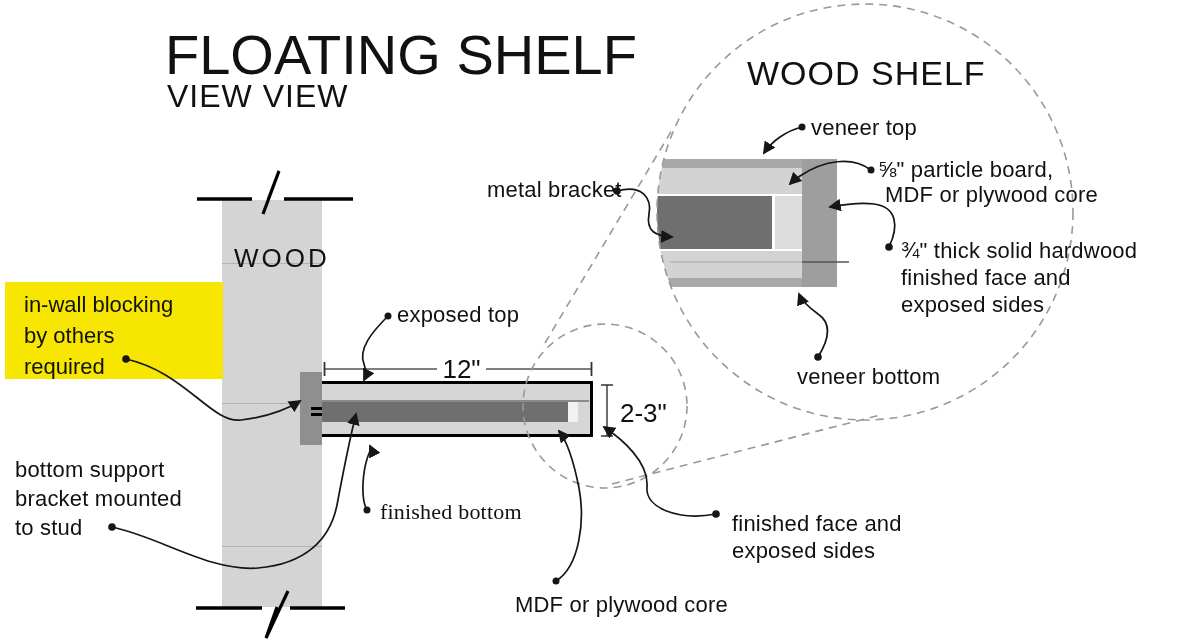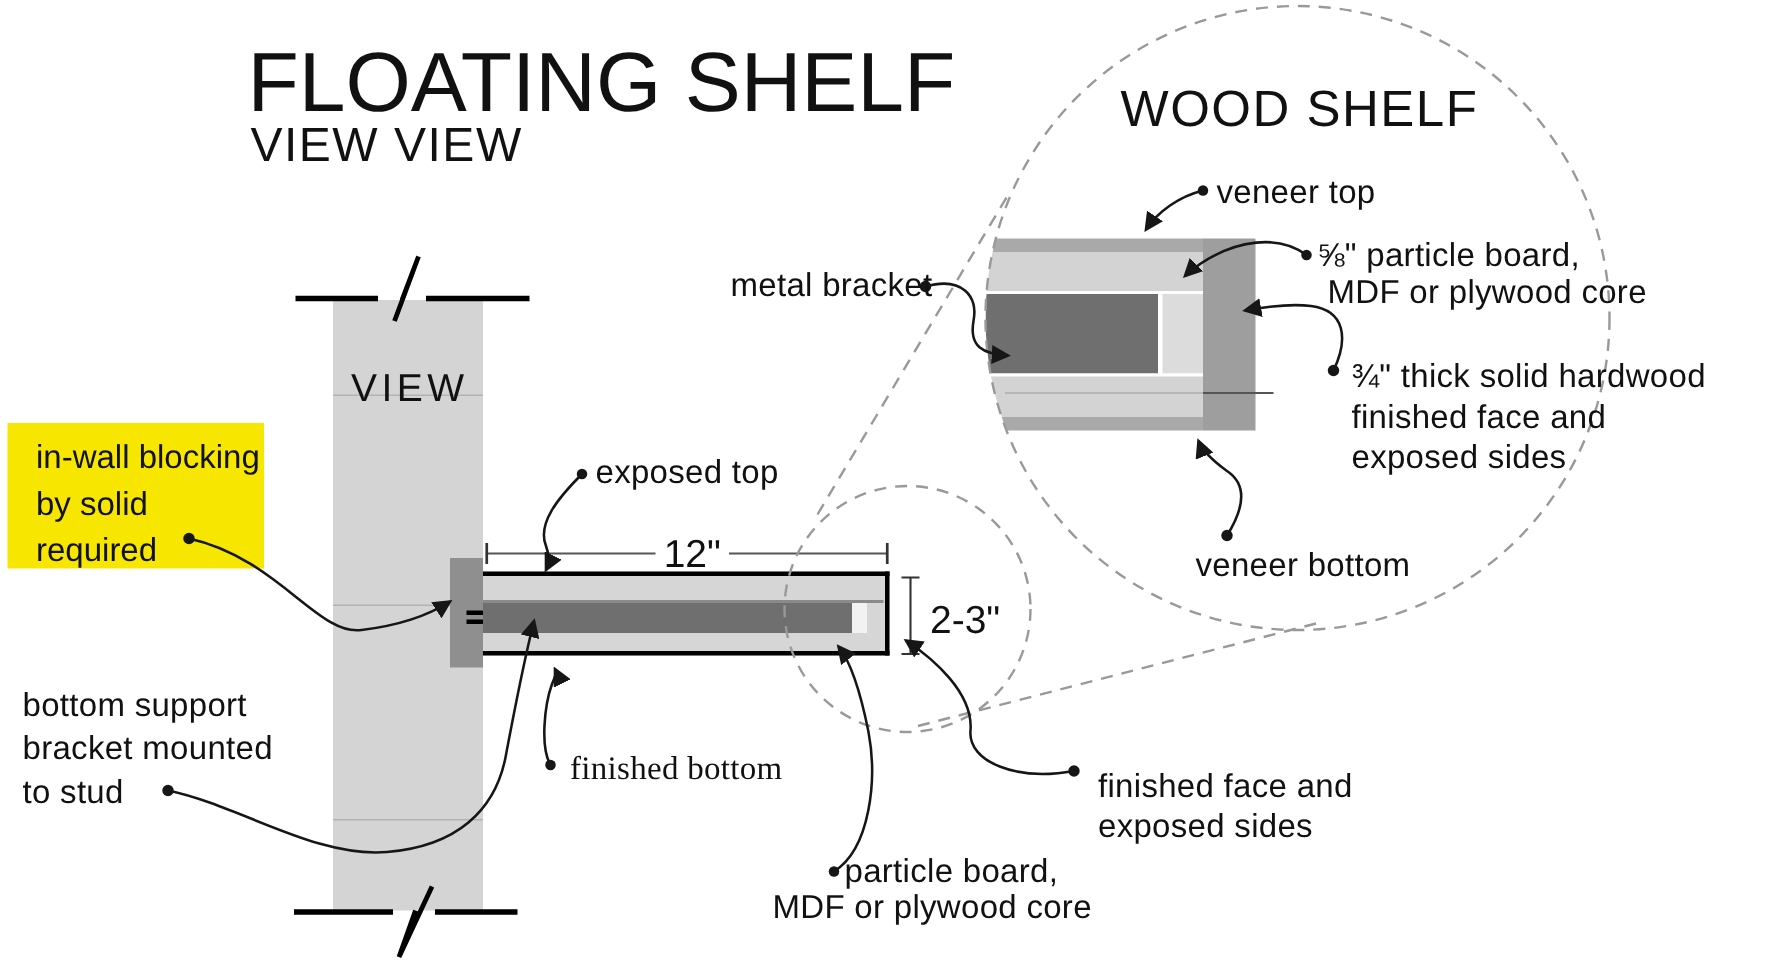--- a/index.html
+++ b/index.html
@@ -8,21 +8,21 @@
     overflow:hidden;font-family:"Liberation Sans",sans-serif;color:#111;
   }
   .abs{position:absolute;}
   .label{position:absolute;font-size:22px;line-height:27px;letter-spacing:.2px;color:#111;white-space:nowrap;}
   svg{position:absolute;left:0;top:0;}
   .dim-text{position:absolute;font-size:26px;color:#111;white-space:nowrap;}
   #title-main{position:absolute;left:165px;top:22px;font-size:56px;letter-spacing:0;white-space:nowrap;}
   #title-sub{position:absolute;left:167px;top:78px;font-size:32px;letter-spacing:1px;white-space:nowrap;}
   #detail-title{position:absolute;left:747px;top:54px;font-size:34px;letter-spacing:1px;white-space:nowrap;}
   #wall-label{position:absolute;left:234px;top:243px;font-size:26px;letter-spacing:3px;}
-  .yellow-box{position:absolute;left:5px;top:282px;width:171px;height:97px;}
+  .yellow-box{position:absolute;left:5px;top:282px;width:218px;height:97px;}
   .yellow-box .txt{position:absolute;left:19px;top:7px;font-size:22px;line-height:31px;}
 </style>
 </head>
 <body>
 
 <div id="canvas">
 
   <div class="abs" style="left:222px;top:200px;width:100px;height:407px;background:#d4d4d4;"></div>
   <div class="abs" style="left:222px;top:263px;width:100px;height:1px;background:#b2b2b2;"></div>
   <div class="abs" style="left:222px;top:403px;width:100px;height:1px;background:#b2b2b2;"></div>
@@ -33,21 +33,21 @@
   <div class="abs" style="left:322px;top:381px;width:268px;height:50px;background:#d6d6d6;border:3px solid #000;border-left:none;"></div>
   <div class="abs" style="left:322px;top:400px;width:267px;height:2px;background:#8a8a8a;"></div>
   <div class="abs" style="left:322px;top:402px;width:246px;height:20px;background:#6f6f6f;"></div>
   <div class="abs" style="left:568px;top:402px;width:10px;height:20px;background:#f2f2f2;"></div>
   <div class="abs" style="left:311px;top:407px;width:11px;height:3px;background:#000;"></div>
   <div class="abs" style="left:311px;top:413px;width:11px;height:3px;background:#000;"></div>
 
   <div class="yellow-box" style="background:#F7E600;">
     <div class="txt">
       <div>in-wall blocking</div>
-      <div>by solid</div>
+      <div>by others</div>
       <div>required</div>
     </div>
   </div>
 
   <div class="abs" style="left:657px;top:159px;width:180px;height:128px;clip-path:circle(208px at 208px 53px);">
     <div class="abs" style="left:145px;top:0;width:35px;height:128px;background:#9e9e9e;"></div>
     <div class="abs" style="left:0;top:0;width:145px;height:9px;background:#a9a9a9;"></div>
     <div class="abs" style="left:0;top:9px;width:145px;height:26px;background:#d3d3d3;"></div>
     <div class="abs" style="left:0;top:35px;width:145px;height:2px;background:#ffffff;"></div>
     <div class="abs" style="left:0;top:37px;width:145px;height:53px;background:#ffffff;"></div>
@@ -117,37 +117,36 @@
       <circle cx="617" cy="191" r="3.8"></circle>
       <circle cx="802" cy="127" r="3.5"></circle>
       <circle cx="871" cy="170" r="3.5"></circle>
       <circle cx="889" cy="247" r="3.8"></circle>
       <circle cx="818" cy="357" r="3.8"></circle>
     </g>
   </svg>
 
   <div id="title-main">FLOATING SHELF</div>
   <div id="title-sub">VIEW VIEW</div>
-  <div id="wall-label">VIEW</div>
+  <div id="wall-label">WOOD</div>
 
   <div class="dim-text" style="left:437px;top:354px;width:49px;text-align:center;">12"</div>
   <div class="dim-text" style="left:620px;top:398px;">2-3"</div>
 
   <div class="label" style="left:439px;top:176px;margin-left:48px;">metal bracket</div>
   <div class="label" style="left:397px;top:301px;">exposed top</div>
 
   <div class="label" style="left:15px;top:455px;line-height:29px;">
     <div>bottom support</div>
     <div>bracket mounted</div>
     <div>to stud</div>
   </div>
 
   <div class="label" style="left:380px;top:498px;font-family:Liberation Serif, serif;">finished bottom</div>
 
-  <div class="label" style="left:563px;top:567px;">particle board,</div>
   <div class="label" style="left:515px;top:591px;">MDF or plywood core</div>
 
   <div class="label" style="left:732px;top:510px;line-height:27px;">
     <div>finished face and</div>
     <div>exposed sides</div>
   </div>
 
   <div id="detail-title">WOOD SHELF</div>
   <div class="label" style="left:811px;top:114px;">veneer top</div>
   <div class="label" style="left:878px;top:156px;">⅝" particle board,</div>

